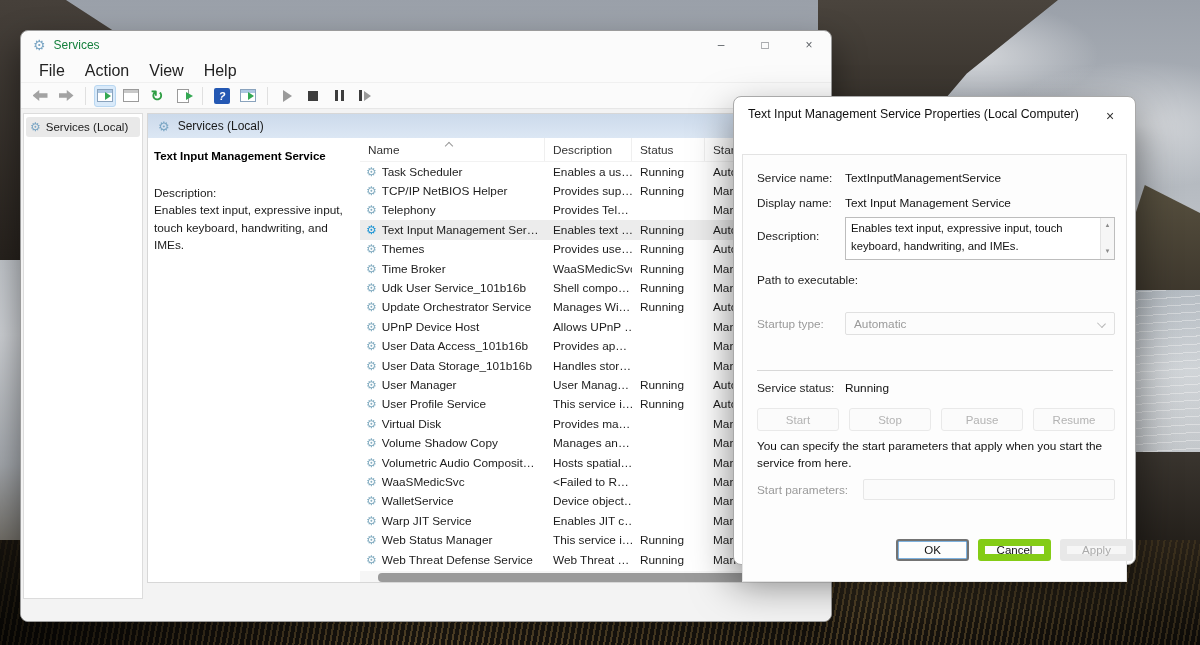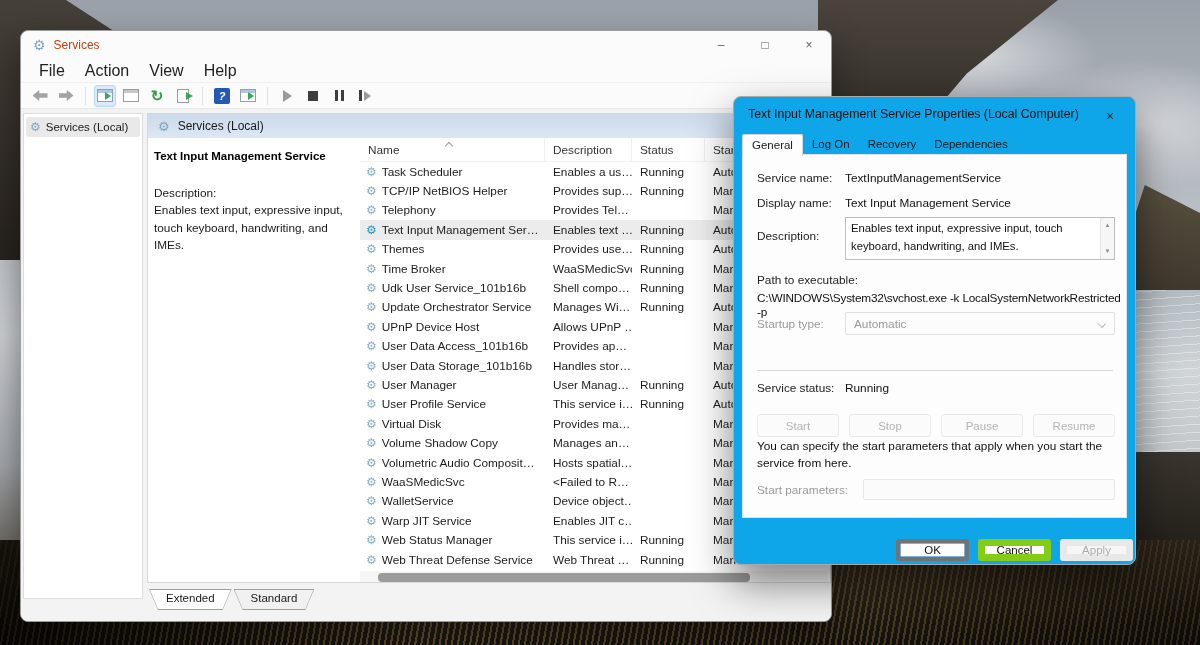--- a/index.html
+++ b/index.html
@@ -34,21 +34,21 @@
   .wp .grass-dark { position:absolute; left:0; top:540px; width:1200px; height:105px;
     background:linear-gradient(90deg, rgba(0,0,0,.75), rgba(0,0,0,0) 35%, rgba(0,0,0,.25) 70%, rgba(0,0,0,.55)); }
 
   
   .win { position:absolute; left:20px; top:30px; width:812px; height:592px;
     background:#fbfbfb; border:1px solid #9b9b9b; border-radius:8px;
     box-shadow:0 14px 34px rgba(0,0,0,.45); z-index:1; }
   .titlebar { height:28px; display:flex; align-items:center; padding-left:12px; }
   .gear { font-style:normal; }
   .title-gear { color:#7ba6c4; font-size:14px; line-height:1; margin-right:8px; }
-  .win-title { font-size:12px; color:#c2410c; }
+  .win-title { font-size:12px; color:#15803d; }
   .win-controls { margin-left:auto; display:flex; height:28px; }
   .win-btn { width:44px; display:flex; align-items:center; justify-content:center;
     font-size:12px; color:#5f6368; }
   .menubar { height:24px; display:flex; align-items:center; padding-left:8px;
     border-bottom:1px solid #f0f0f0; }
   .menu-item { padding:0 10px; font-size:16px; color:#222; }
   .toolbar { height:26px; display:flex; align-items:center; padding-left:8px; gap:4px;
     border-bottom:1px solid #e7e7e7; }
   .tb-sep { width:1px; height:18px; background:#e0e0e0; margin:0 4px; }
   .tb-btn { width:22px; height:22px; display:flex; align-items:center; justify-content:center; border-radius:3px; position:relative; }
@@ -119,56 +119,56 @@
   .ftabs { position:absolute; left:128px; top:2px; display:flex; }
   .ftab { position:relative; height:21px; margin-right:2px;
     clip-path:polygon(0 0,100% 0,calc(100% - 9px) 100%,9px 100%); background:#9f9f9f;
     display:flex; }
   .ftab > span { margin:1px; padding:2px 16px 0; font-size:11.5px; color:#1a1a1a;
     clip-path:polygon(0 0,100% 0,calc(100% - 8px) 100%,8px 100%); background:#f1f1f1; }
   .ftab.active > span { background:#ffffff; }
 
   
   .dlg { position:absolute; left:733px; top:96px; width:403px; height:469px;
-    background:#0ea5e9; border:1px solid #a9a9a9; border-radius:8px;
+    background:#ffffff; border:1px solid #a9a9a9; border-radius:8px;
     box-shadow:0 18px 40px rgba(0,0,0,.5); z-index:2; font-size:11.8px; color:#111; }
   .dlg-title { padding:10px 30px 0 14px; font-size:12.3px; color:#111; white-space:nowrap; }
   .dlg-close { position:absolute; right:12px; top:7px; width:26px; height:24px;
     display:flex; align-items:center; justify-content:center; font-size:14px; color:#333; }
   .dlg-tabs { position:absolute; left:8px; top:35px; display:flex; align-items:flex-end; height:23px; }
   .dtab { padding:4px 9px 5px; font-size:11.5px; color:#1a1a1a; }
   .dtab.active { background:#fdfdfd; border:1px solid #d6d6d6; border-bottom:none;
     border-radius:2px 2px 0 0; margin-bottom:-1px; z-index:3; }
-  .dlg-page { position:absolute; left:8px; right:8px; top:57px; height:364px;
+  .dlg-page { position:absolute; left:8px; right:8px; top:57px; height:428px;
     background:#fdfdfd; border:1px solid #e3e3e3; }
   .lbl { position:absolute; color:#222; }
   .val { position:absolute; color:#111; }
   .gray { color:#9a9a9a !important; }
   .desc-box { position:absolute; left:102px; top:62px; width:270px; height:43px;
     border:1px solid #bdbdbd; background:#fff; font-size:11.3px; line-height:1.55;
     padding:2px 18px 2px 5px; color:#111; }
   .desc-scroll { position:absolute; right:0; top:0; bottom:0; width:14px; background:#f6f6f6;
     border-left:1px solid #e3e3e3; display:flex; flex-direction:column; justify-content:space-between;
     align-items:center; font-size:6px; color:#8a8a8a; padding:3px 0; }
   .combo { position:absolute; left:102px; top:157px; width:270px; height:23px;
     border:1px solid #e0e0e0; background:#fcfcfc; border-radius:2px;
     display:flex; align-items:center; padding-left:8px; color:#9a9a9a; }
   .combo .chev { position:absolute; right:9px; top:7px; width:7px; height:7px;
     border-right:1.5px solid #b5b5b5; border-bottom:1.5px solid #b5b5b5; transform:rotate(45deg) scale(1,.8); }
   .hsep { position:absolute; left:14px; right:13px; top:215px; border-top:1px solid #d8d8d8; }
-  .ctl-btn { position:absolute; top:259px; width:82px; height:23px; border:1px solid #e9e9e9;
+  .ctl-btn { position:absolute; top:253px; width:82px; height:23px; border:1px solid #e9e9e9;
     background:#fbfbfb; border-radius:3px; display:flex; align-items:center; justify-content:center;
     font-size:11.5px; color:#b3b3b3; }
   .note { position:absolute; left:14px; top:283px; width:362px; line-height:1.45; color:#111; }
   .param-input { position:absolute; left:120px; top:324px; width:252px; height:21px;
     border:1px solid #e7e7e7; background:#fbfbfb; border-radius:2px; }
   .dlg-buttons { position:absolute; left:162px; top:442px; display:flex; gap:9px; }
   .dlg-btn { width:73px; height:22px; display:flex; align-items:center; justify-content:center;
     font-size:11.5px; border-radius:3px; background:#fdfdfd; border:7px solid #84cc16; color:#111; }
-  .dlg-btn.primary { border:4px solid #737373; box-shadow:inset 0 0 0 .5px #0067c0; }
+  .dlg-btn.primary { border:2px solid #737373; box-shadow:inset 0 0 0 .5px #0067c0; }
   .dlg-btn.disabled { background:#f6f6f6; border-color:#e8e8e8; color:#ababab; }
 </style>
 </head>
 <body>
 
 <div class="wp">
   <div class="cloud1"></div>
   <div class="cloud2"></div>
   <div class="mtn-left"></div>
   <div class="mtn-tr"></div>
@@ -465,63 +465,46 @@
     <span class="cell">Running</span>
     <span class="cell">Manual</span>
   </div>
         </div>
 
       <div class="hscroll">
         <div class="thumb"></div>
       </div>
     </div>
 
-    <div class="bottom-bar">
-      <div class="ftabs">
-        <div class="ftab active">
-            <span>Extended</span>
-          </div>
-        <div class="ftab">
-            <span>Standard</span>
-          </div>
-      </div>
-    </div>
 
   </div>
 </div>
 
 <div class="dlg">
   <div class="dlg-title">Text Input Management Service Properties (Local Computer)</div>
   <div class="dlg-close">×</div>
 
-  <div class="dlg-tabs">
-    <span class="dtab active">General</span>
-    <span class="dtab">Log On</span>
-    <span class="dtab">Recovery</span>
-    <span class="dtab">Dependencies</span>
-  </div>
 
   <div class="dlg-page">
     <span class="lbl" style="left:14px; top:16px;">Service name:</span>
     <span class="val" style="left:102px; top:16px;">TextInputManagementService</span>
 
     <span class="lbl" style="left:14px; top:41px;">Display name:</span>
     <span class="val" style="left:102px; top:41px;">Text Input Management Service</span>
 
     <span class="lbl" style="left:14px; top:74px;">Description:</span>
     <div class="desc-box">
       <span>Enables text input, expressive input, touch keyboard, handwriting, and IMEs.</span>
       <span class="desc-scroll">
         <span>▲</span>
         <span>▼</span>
       </span>
     </div>
 
     <span class="lbl" style="left:14px; top:118px;">Path to executable:</span>
-    <span class="val" style="left:14px; top:136px; letter-spacing:-0.2px;">C:\WINDOWS\System32\svchost.exe -k LocalSystemNetworkRestricted -p</span>
 
     <span class="lbl gray" style="left:14px; top:162px;">Startup type:</span>
     <div class="combo">
       <span>Automatic</span>
       <i class="chev"></i>
     </div>
 
     <div class="hsep"></div>
 
     <span class="lbl" style="left:14px; top:226px;">Service status:</span>

